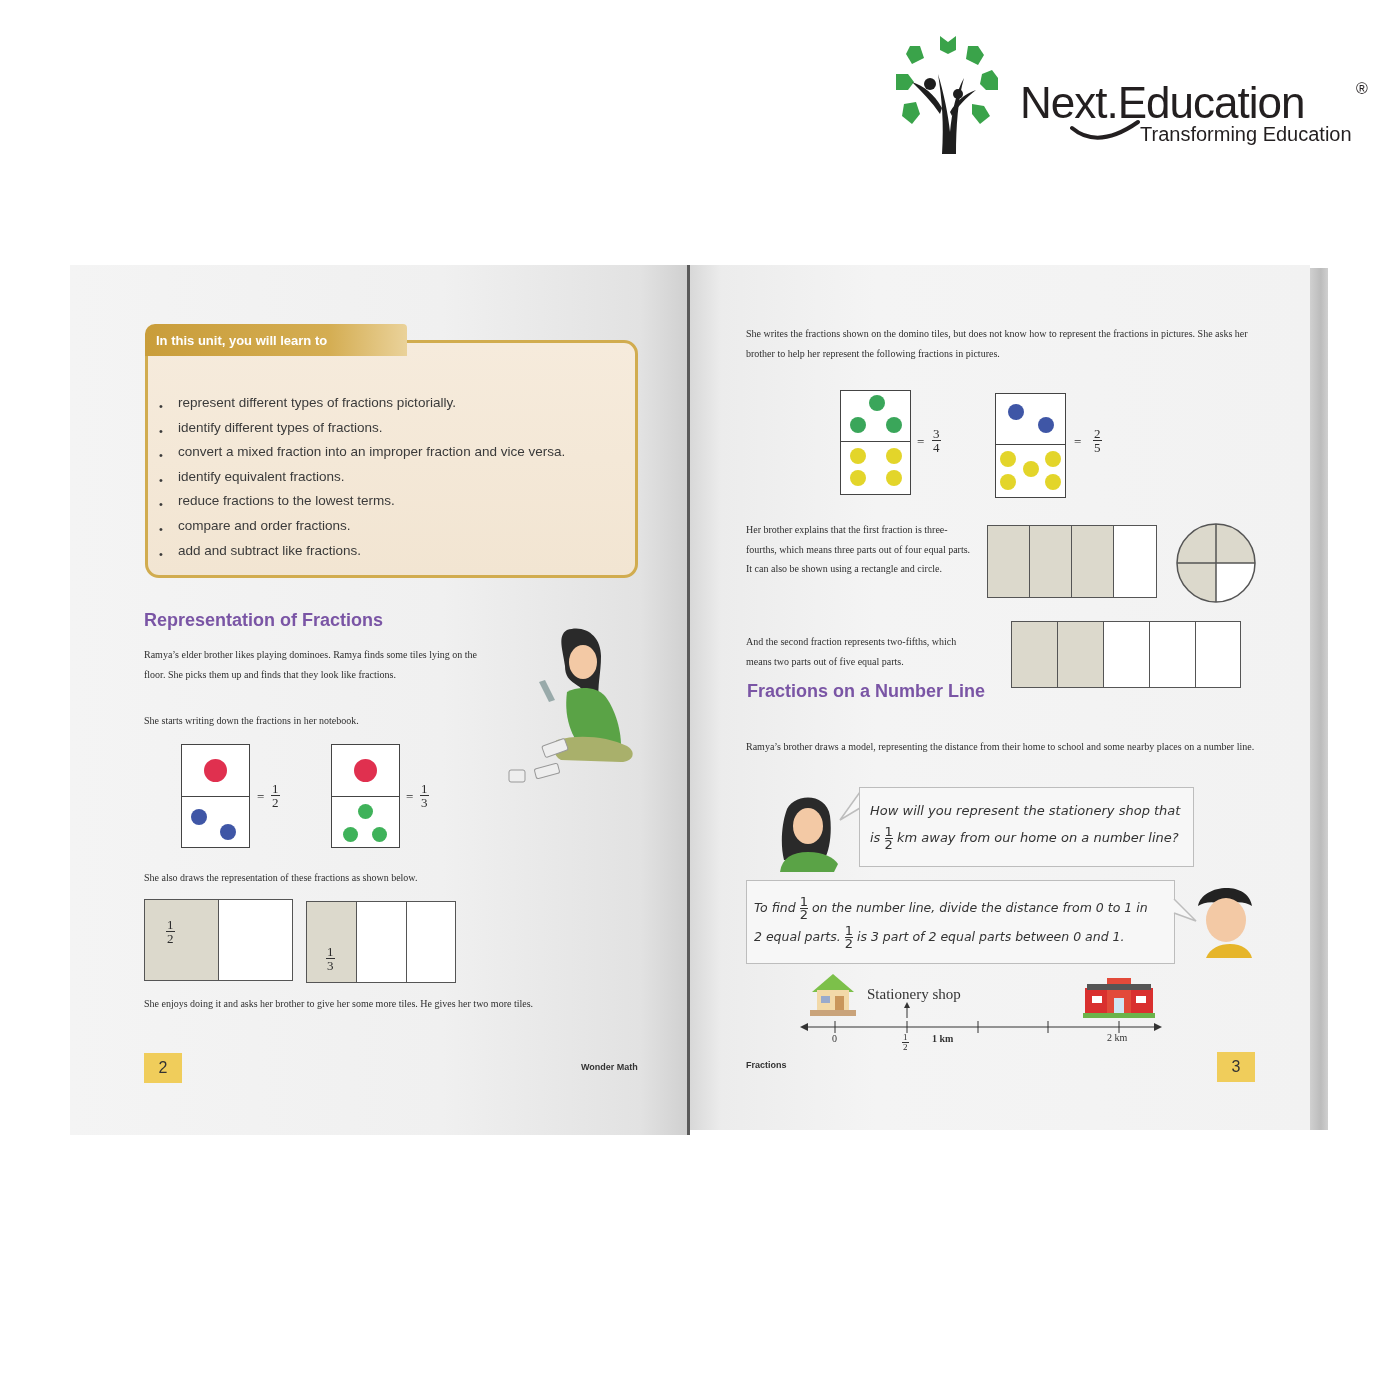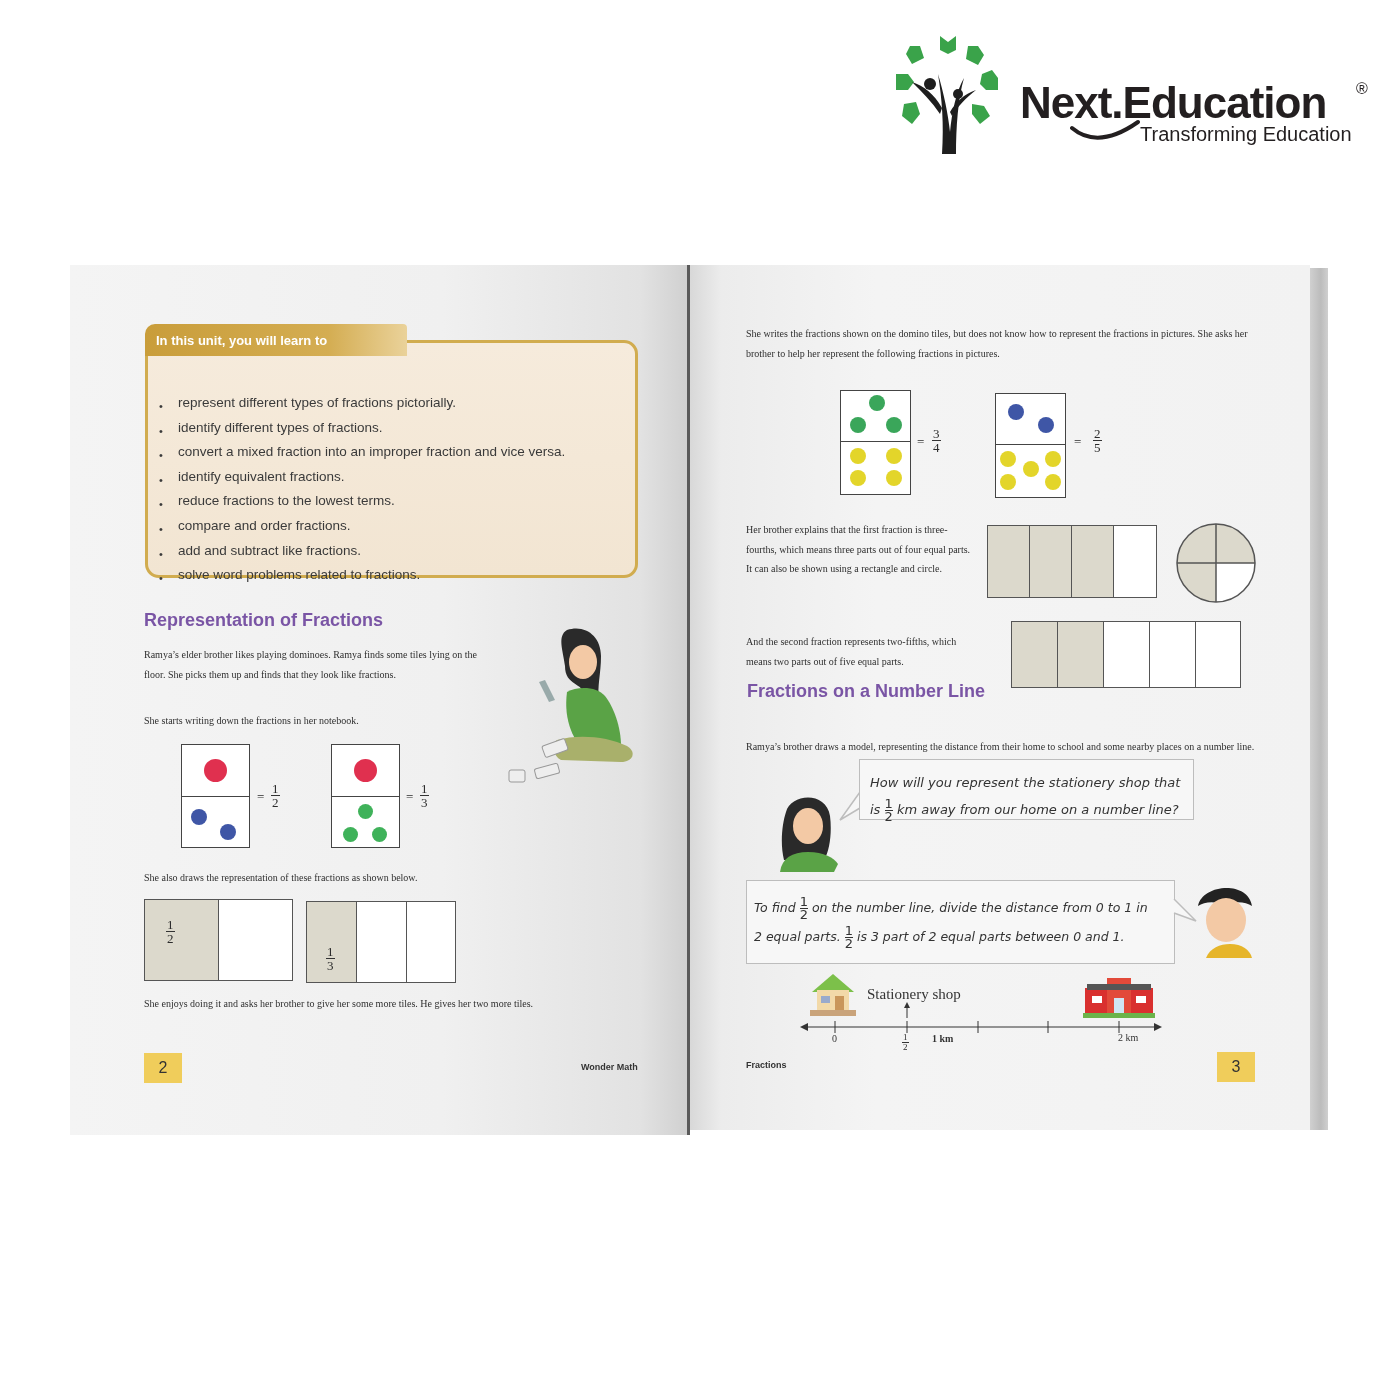--- a/index.html
+++ b/index.html
@@ -1,21 +1,21 @@
 <!DOCTYPE html>
 <html><head>
 <meta charset="utf-8">
 <style>
   * { box-sizing: border-box; margin: 0; padding: 0; }
   body { width: 1400px; height: 1400px; background: #ffffff; position: relative; overflow: hidden; font-family: "Liberation Serif", serif; color: #2b2b2b; }
   .abs { position: absolute; }
 
   
   .logo-tree { left: 892px; top: 32px; width: 110px; height: 122px; }
-  .logo-name { left: 1020px; top: 78px; font-family: "Liberation Sans", sans-serif; font-weight: bold; font-size: 44px; color: #231f20; letter-spacing: -1px; }
+  .logo-name { left: 1020px; top: 78px; font-family: "Liberation Sans", sans-serif; font-weight: normal; font-size: 44px; color: #231f20; letter-spacing: -1px; }
   .logo-reg { left: 1356px; top: 80px; font-family: "Liberation Sans", sans-serif; font-size: 16px; color: #231f20; }
   .logo-tag { left: 1140px; top: 123px; font-family: "Liberation Sans", sans-serif; font-size: 20px; color: #231f20; }
   .logo-smile { left: 1068px; top: 118px; width: 80px; height: 30px; }
 
   
   .page-left { left: 70px; top: 265px; width: 620px; height: 870px; background: linear-gradient(90deg, #f4f4f4 0%, #f0f0f0 60%, #e2e2e2 92%, #cfcfcf 100%); }
   .page-right { left: 690px; top: 265px; width: 620px; height: 865px; background: linear-gradient(90deg, #d8d8d8 0%, #ececec 5%, #f4f4f4 30%, #f2f2f2 100%); }
   .page-edge { left: 1310px; top: 268px; width: 18px; height: 862px; background: linear-gradient(90deg, #d0d0d0, #bcbcbc 60%, #cfcfcf); }
   .spine { left: 687px; top: 265px; width: 3px; height: 870px; background: #5a5a5a; }
 
@@ -93,21 +93,20 @@
   <span>In this unit, you will learn to</span>
 </div>
 <ul class="abs learn-list">
   <li>represent different types of fractions pictorially.</li>
   <li>identify different types of fractions.</li>
   <li>convert a mixed fraction into an improper fraction and vice versa.</li>
   <li>identify equivalent fractions.</li>
   <li>reduce fractions to the lowest terms.</li>
   <li>compare and order fractions.</li>
   <li>add and subtract like fractions.</li>
-  <li>solve word problems related to fractions.</li>
 </ul>
 
 <h2 class="abs section" style="left:144px; top:610px;">Representation of Fractions</h2>
 <p class="abs body" style="left:144px; top:645px; width:345px;">Ramya’s elder brother likes playing dominoes. Ramya finds some tiles lying on the floor. She picks them up and finds that they look like fractions.</p>
 <p class="abs body" style="left:144px; top:711px; width:350px;">She starts writing down the fractions in her notebook.</p>
 
 <svg class="abs" style="left:505px; top:620px; width:135px; height:165px;" viewBox="0 0 135 165">
   <path d="M62 10 c18 -6 34 6 34 26 c0 18 -4 30 -2 44 l-14 -4 c-2 -14 -20 -10 -20 -30 c-2 -16 -8 -30 2 -36z" fill="#2a2a2a"></path>
   <ellipse cx="78" cy="42" rx="14" ry="17" fill="#f3c9a5"></ellipse>
   <path d="M62 72 c10 -6 30 -6 38 4 c8 10 16 30 16 50 l-36 6 c-10 -10 -22 -30 -18 -60z" fill="#5aa346"></path>
@@ -247,21 +246,21 @@
 <p class="abs body" style="left:746px; top:737px; width:510px;">Ramya’s brother draws a model, representing the distance from their home to school and some nearby places on a number line.</p>
 
 <svg class="abs" style="left:776px; top:792px; width:70px; height:80px;" viewBox="0 0 70 80">
   <path d="M10 20 c4 -18 40 -22 44 4 c2 16 0 34 -6 44 l-40 0 c-4 -16 -2 -36 2 -48z" fill="#2a2a2a"></path>
   <ellipse cx="32" cy="34" rx="15" ry="18" fill="#f3c9a5"></ellipse>
   <path d="M4 80 c2 -14 12 -20 28 -20 c16 0 26 6 30 12 l-4 8z" fill="#5aa346"></path>
 </svg>
 <svg class="abs" style="left:838px; top:790px; width:30px; height:40px;" viewBox="0 0 30 40">
   <path d="M22 2 L2 30 L22 18" fill="#f7f7f7" stroke="#bdbdbd" stroke-width="1.5"></path>
 </svg>
-<div class="abs bubble" style="left:859px; top:759px; width:335px; height:61px; padding:9px 0 0 10px; line-height:27px;">
+<div class="abs bubble" style="left:859px; top:787px; width:335px; height:80px; padding:9px 0 0 10px; line-height:27px;">
   <div>How will you represent the stationery shop that</div>
   <div>
     <span>is</span>
     <span class="ifrac"><span class="num">1</span><span class="den">2</span></span>
     <span>km away from our home on a number line?</span>
   </div>
 </div>
 
 <div class="abs bubble" style="left:746px; top:880px; width:429px; height:84px; padding:12px 0 0 7px; line-height:29px; font-size:12.5px;">
   <div>
@@ -312,16 +311,16 @@
   <line x1="321" y1="21" x2="321" y2="33" stroke="#333"></line>
   <line x1="109" y1="5" x2="109" y2="18" stroke="#333"></line>
   <path d="M109 2 L106 8 L112 8 Z" fill="#333"></path>
 </svg>
 <span class="abs nl-label" style="left:832px; top:1033px;">0</span>
 <span class="abs frac" style="left:902px; top:1033px; font-size:9px; line-height:9px;">
   <span class="num">1</span>
   <span class="den">2</span>
 </span>
 <span class="abs nl-label" style="left:932px; top:1033px;font-weight:bold;">1 km</span>
-<span class="abs nl-label" style="left:1107px; top:1032px;margin-left:11px;">2 km</span>
+<span class="abs nl-label" style="left:1107px; top:1032px;">2 km</span>
 
 <div class="abs footer-label" style="left:746px; top:1060px;">Fractions</div>
 <div class="abs page-num" style="left:1217px; top:1052px;">3</div>
 
 </body></html>

